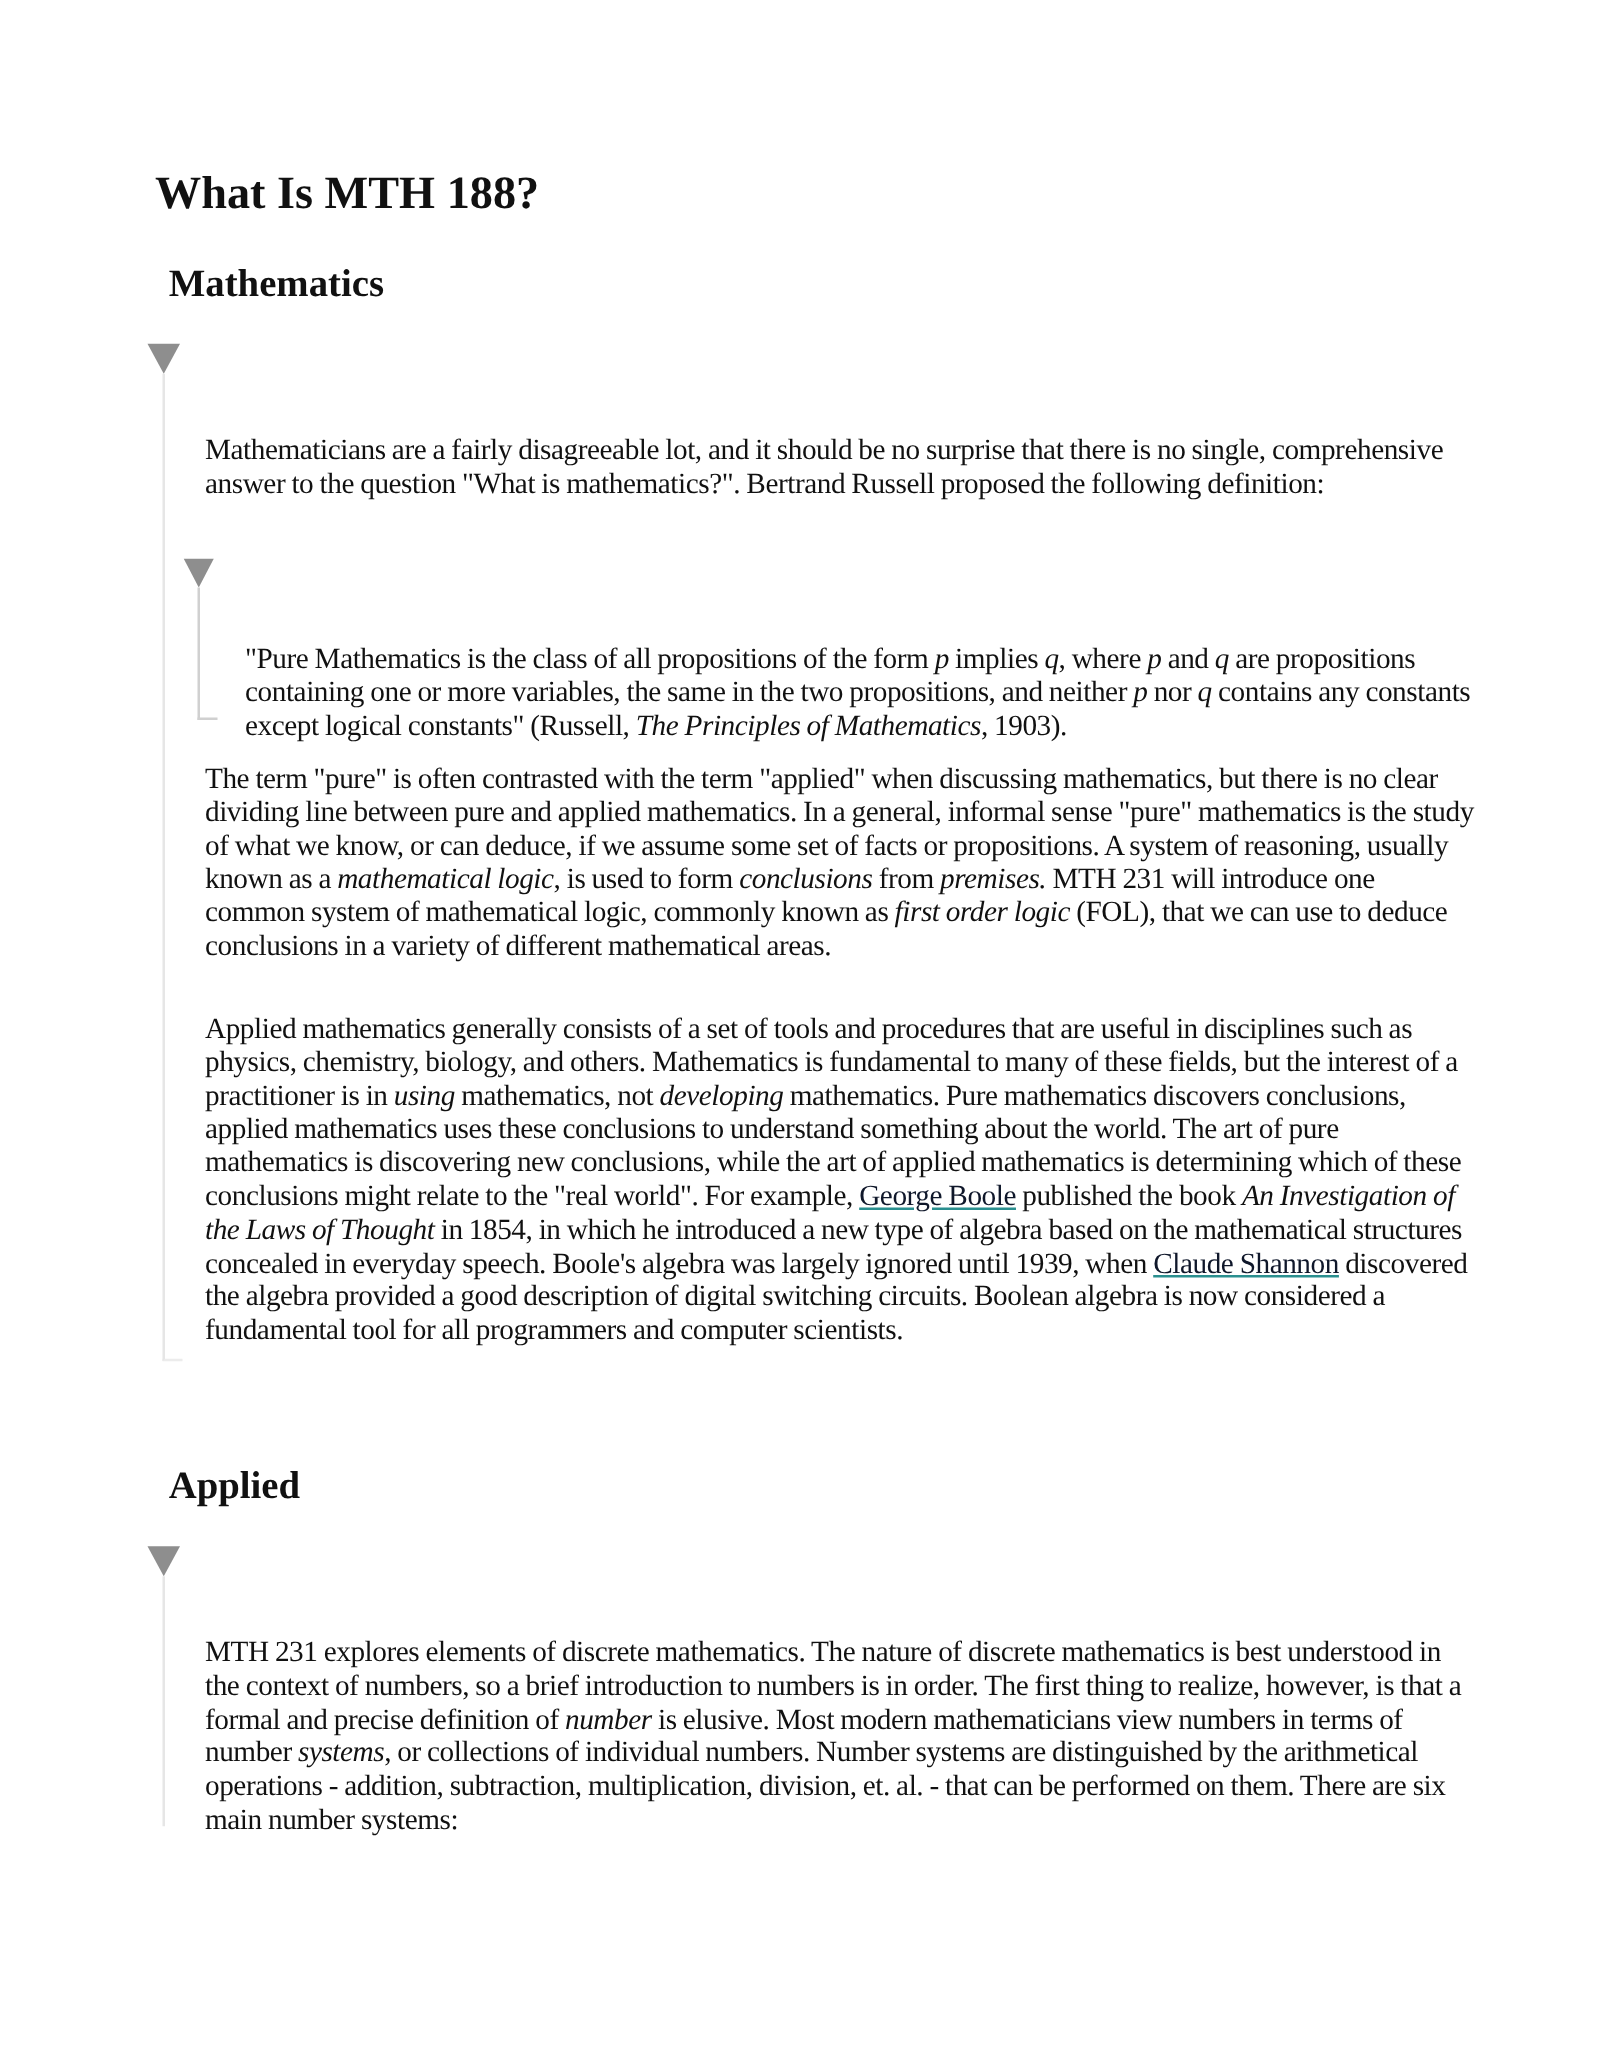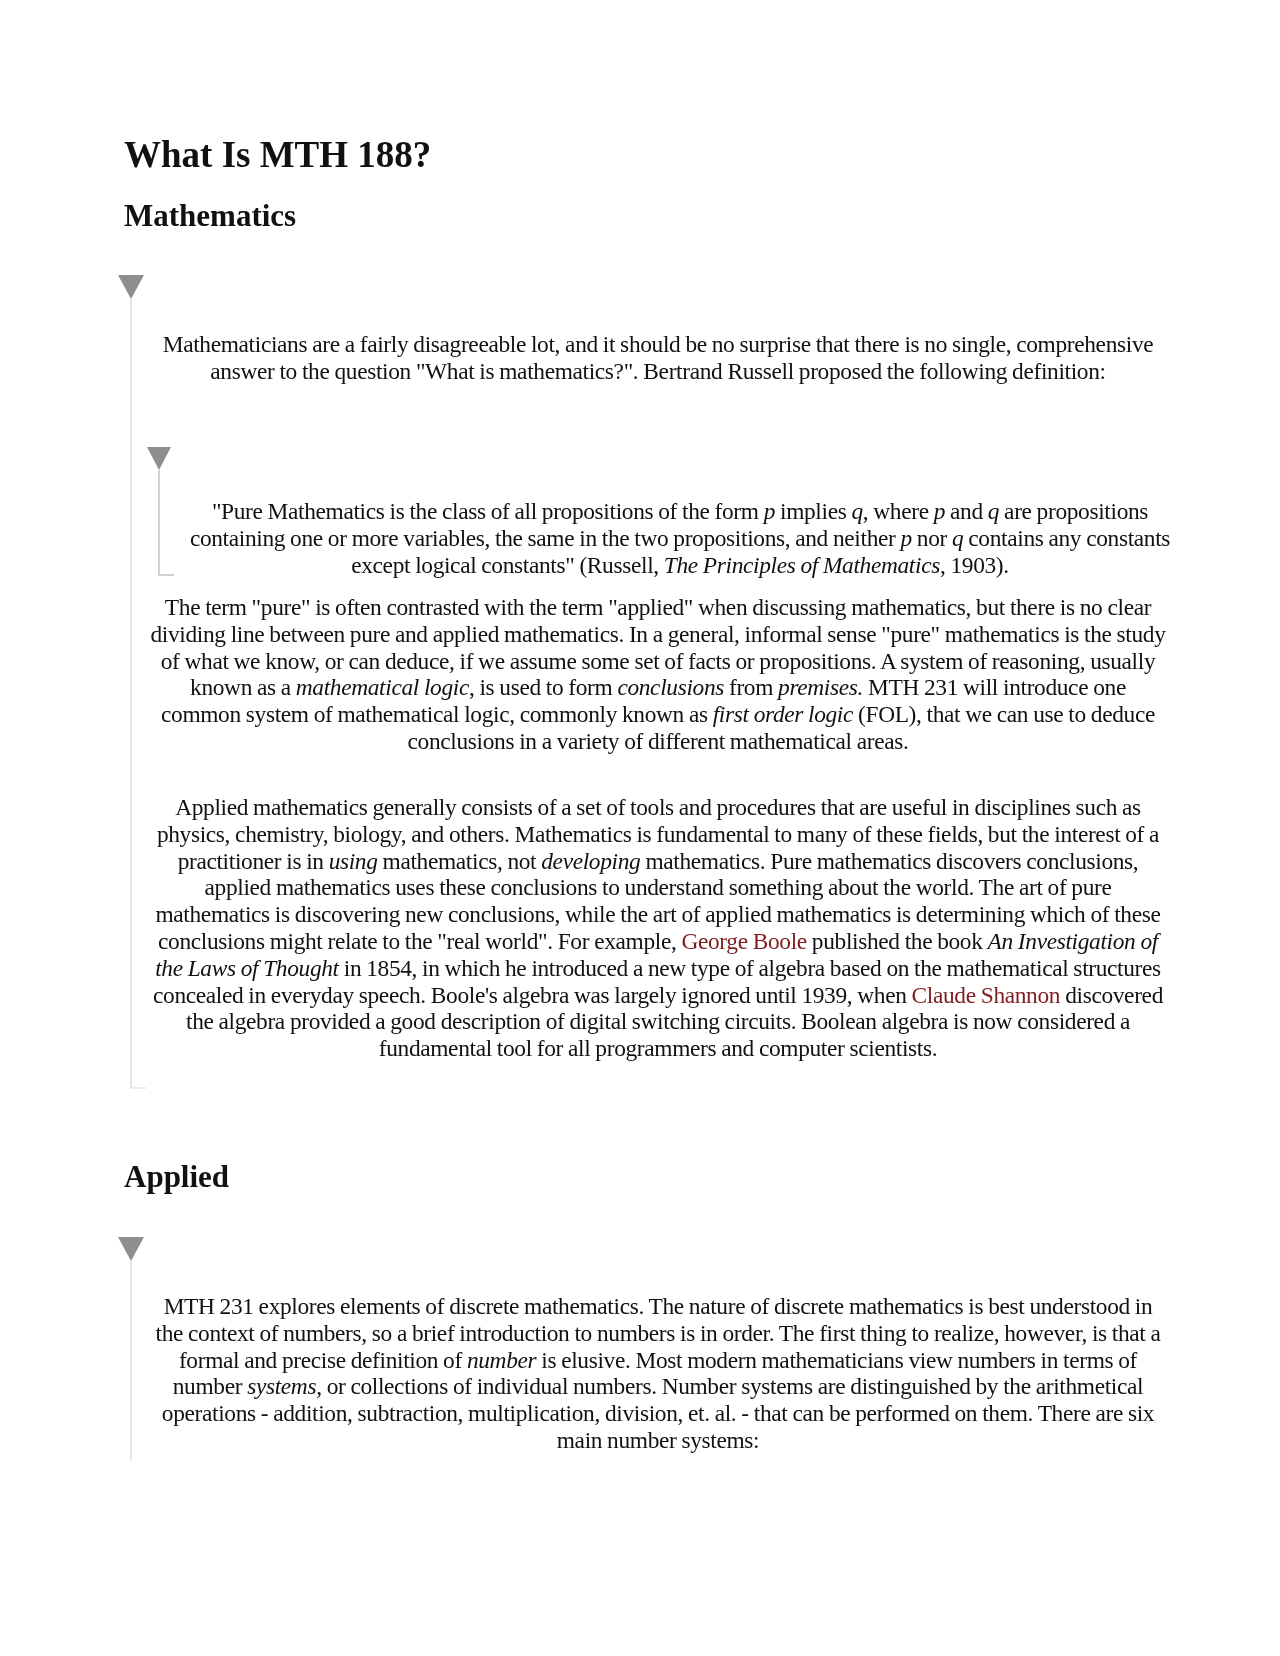--- a/index.html
+++ b/index.html
@@ -27,21 +27,21 @@
       left: 0;
       margin: 0;
       font-size: 37px;
       font-weight: bold;
       line-height: 44px;
       white-space: nowrap;
     }
     h2.section {
       position: absolute;
       left: 0;
-      margin: 0;
+      margin: 11px;
       font-size: 31px;
       font-weight: bold;
       line-height: 38px;
       white-space: nowrap;
     }
     .toggle {
       position: absolute;
       width: 0;
       height: 0;
       border-left: 13px solid transparent;
@@ -62,32 +62,32 @@
       border-left: 2px solid #d0d0d0;
       border-bottom: 2px solid #d0d0d0;
       width: 14px;
     }
     .vline.outer {
       border-bottom: 2px solid #ececec;
       width: 14px;
     }
     .para {
       position: absolute;
-      margin: 0;
+      margin: 16px;
       font-size: 23.4px;
       line-height: 26.8px;
       letter-spacing: -0.35px;
       word-spacing: -0.5px;
-      text-align: center;
     }
     .para i, .para em {
       font-style: italic;
     }
     a.link {
-      color: #7f1d1d;
+      color: #0f172a;
+      text-decoration: underline;
       text-decoration-color: #2a8f8f;
       cursor: pointer;
     }
   </style>
 </head>
 <body>
 
 <div class="page">
 
   <h1 class="title">What Is MTH 188?</h1>

